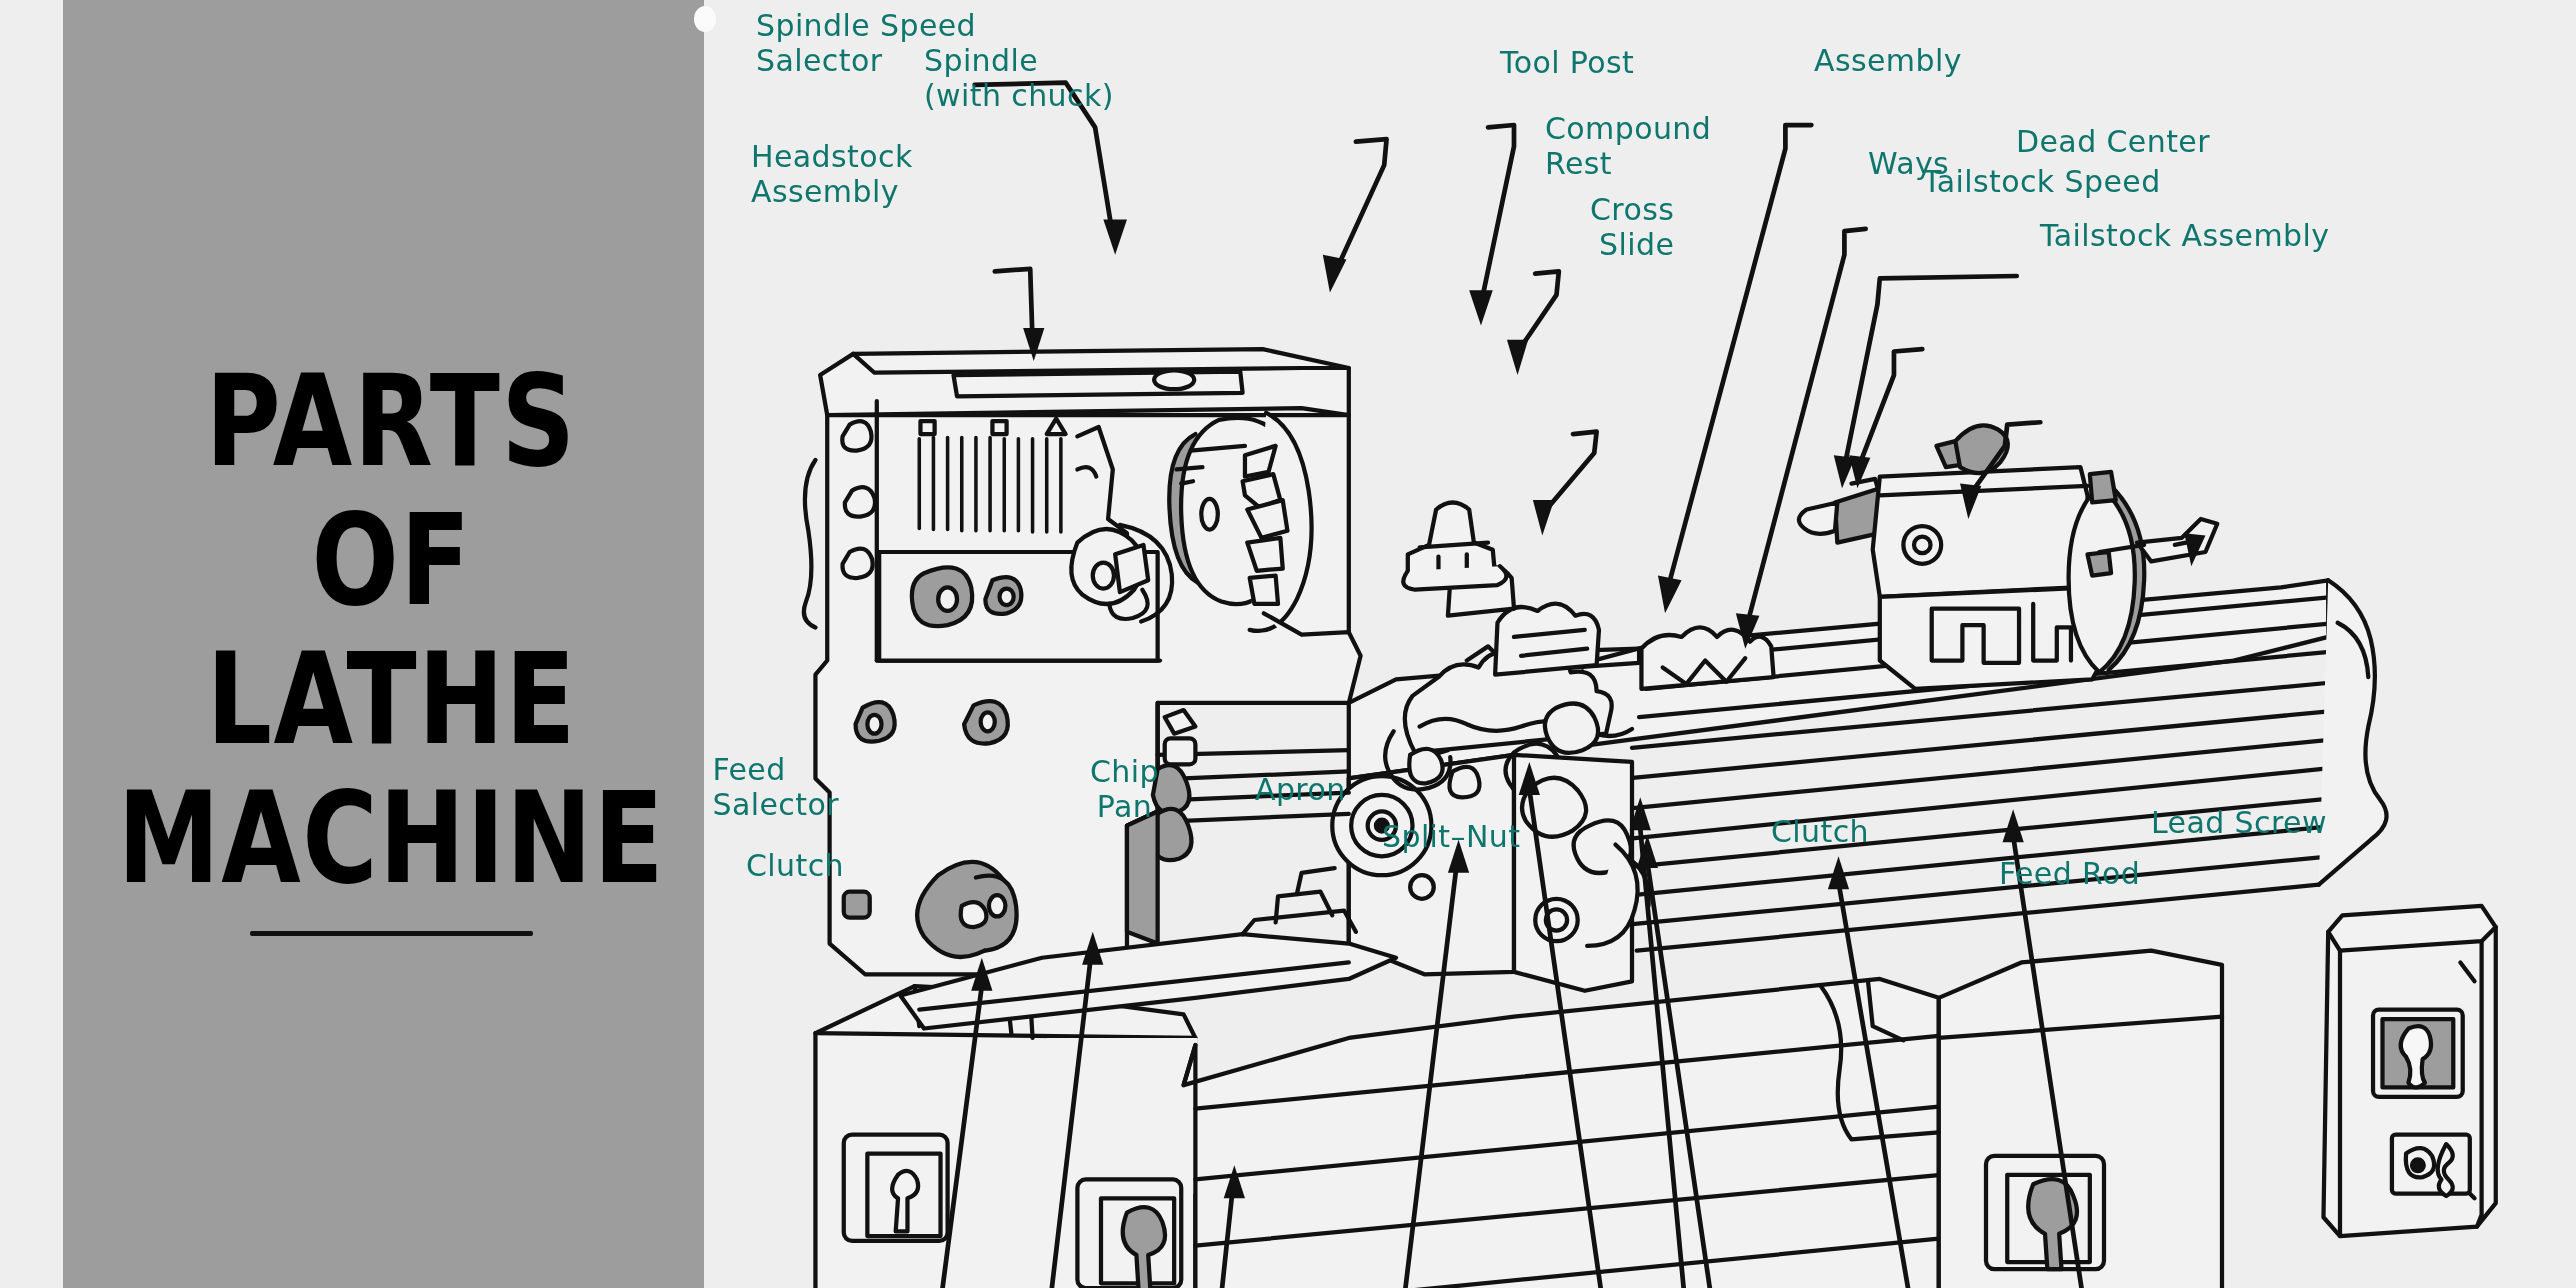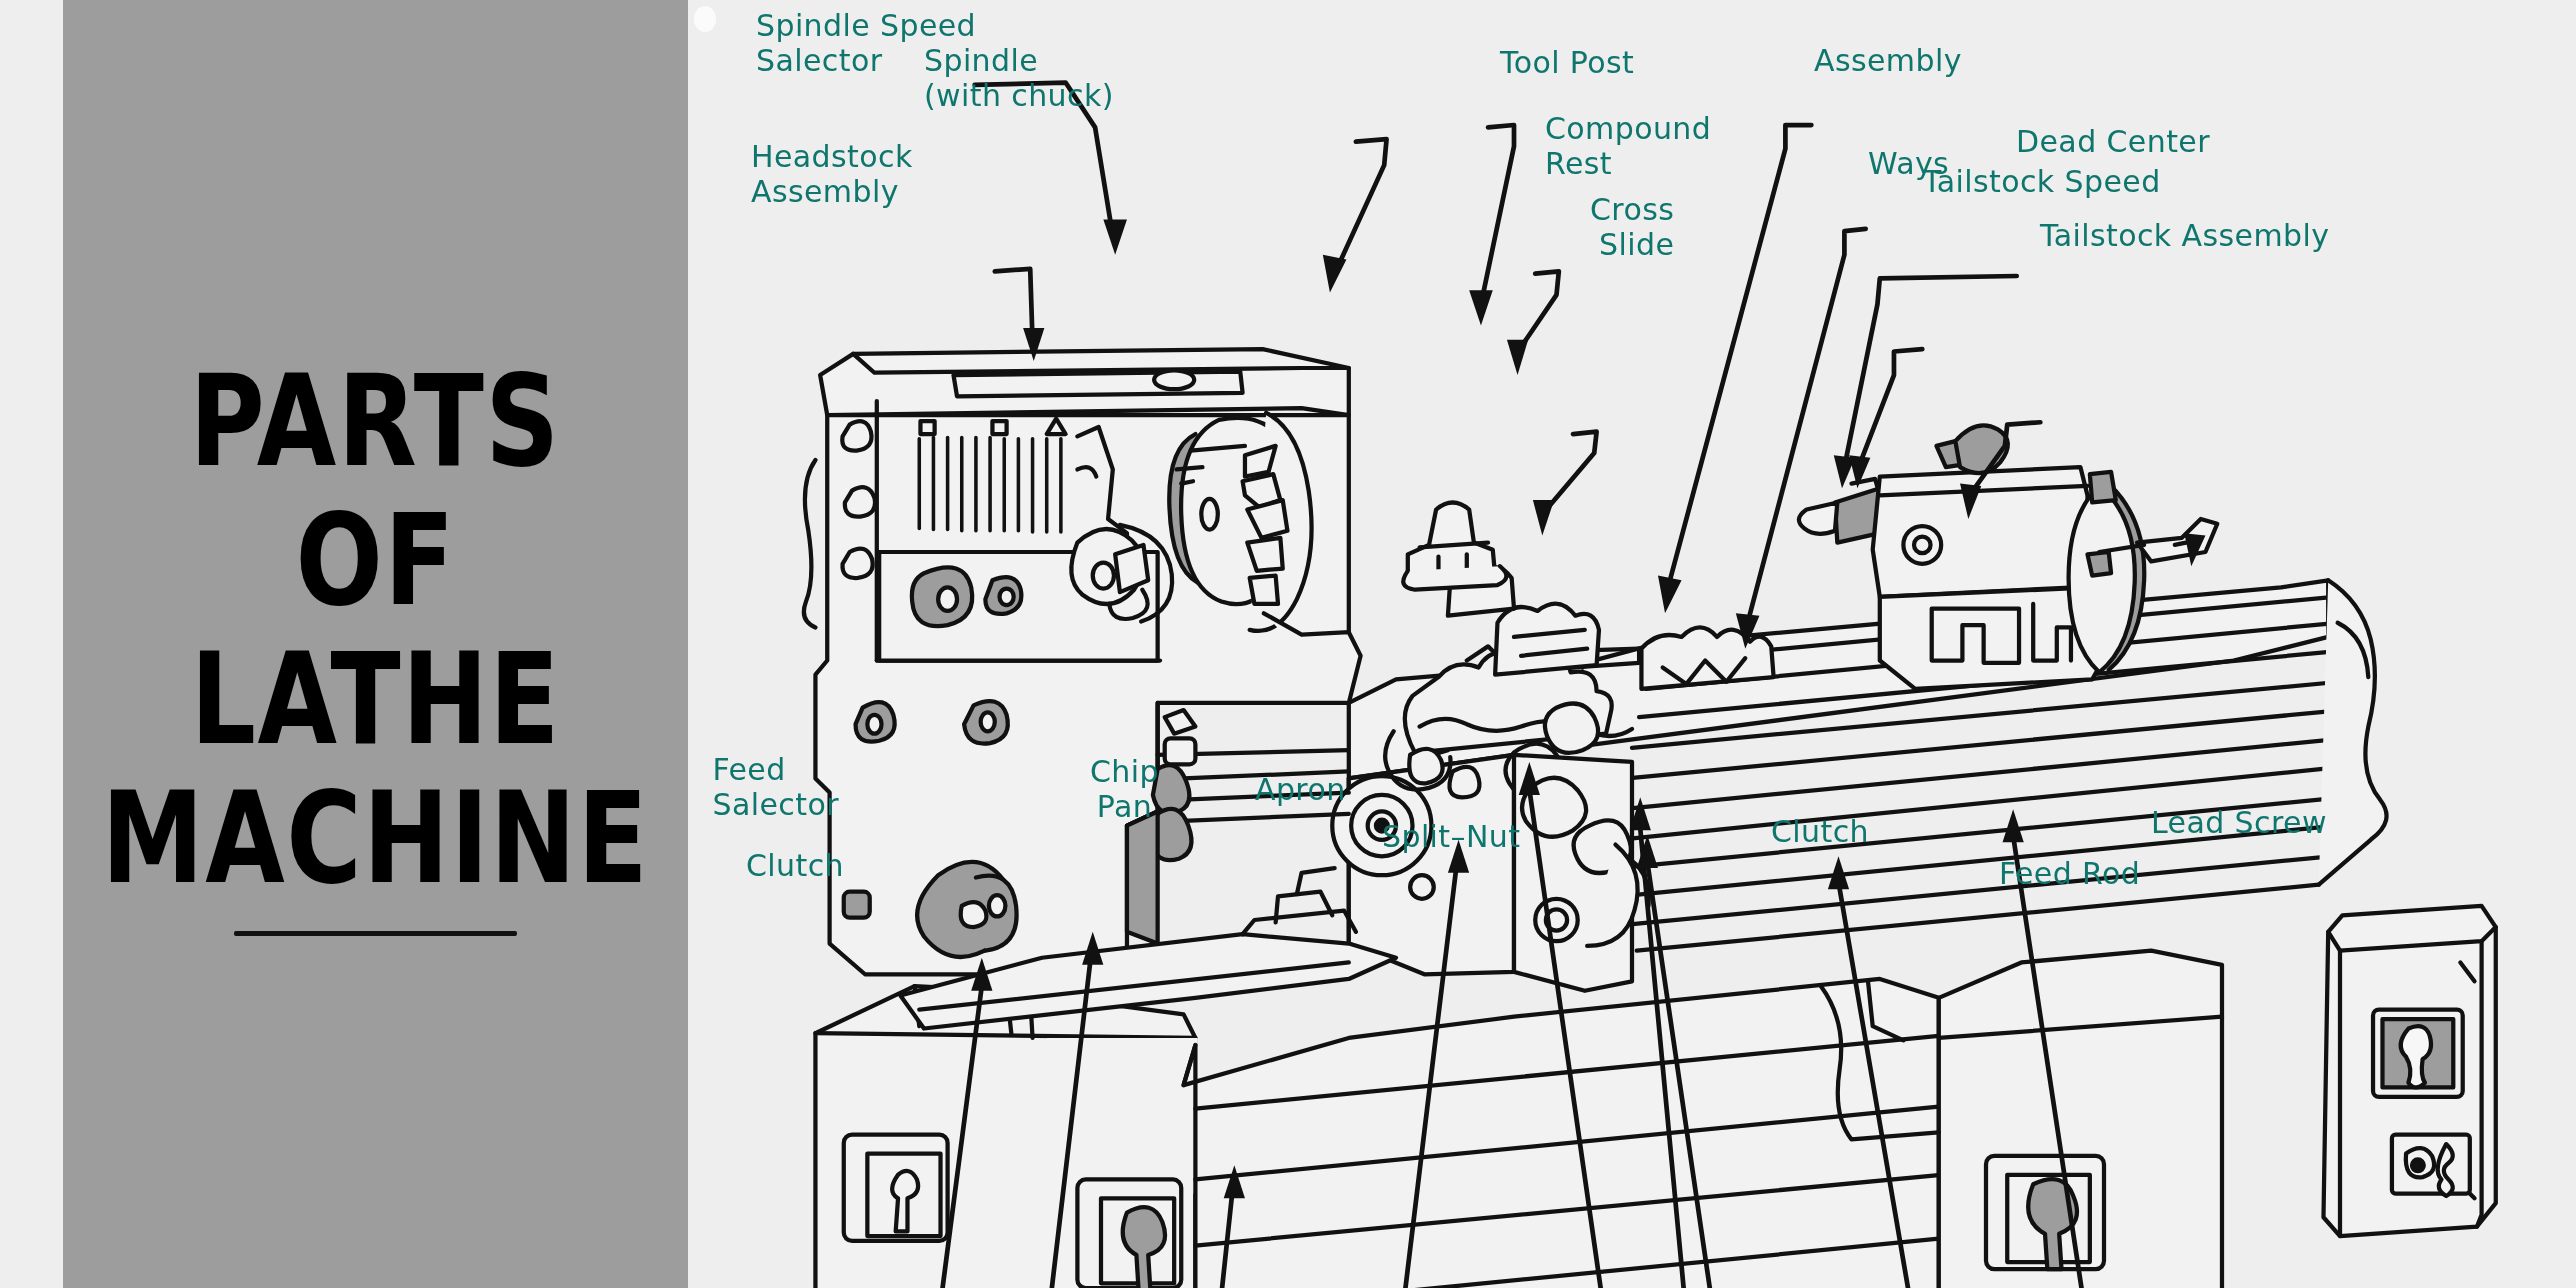--- a/index.html
+++ b/index.html
@@ -8,21 +8,21 @@
     background:#eeeeee;
     font-family:"DejaVu Sans", sans-serif;
     overflow:hidden;
   }
   #root{position:relative;width:2576px;height:1288px;background:#eeeeee;}
 
   
   #title-panel{
     position:absolute;left:63px;top:0;width:625px;height:1288px;
     background:#9d9d9d;
-    display:flex;flex-direction:column;align-items:center;justify-content:center;
+    display:flex;flex-direction:column;align-items:center;justify-content:center;padding-left:16px;
   }
   .title-line{
     font-family:"DejaVu Sans", sans-serif;
     font-weight:bold;
     color:#000000;
     letter-spacing:1.3px;
     line-height:0.98;
     text-align:center;
     transform:scaleX(1.06) scaleY(1.30);
     margin:22px 0;

